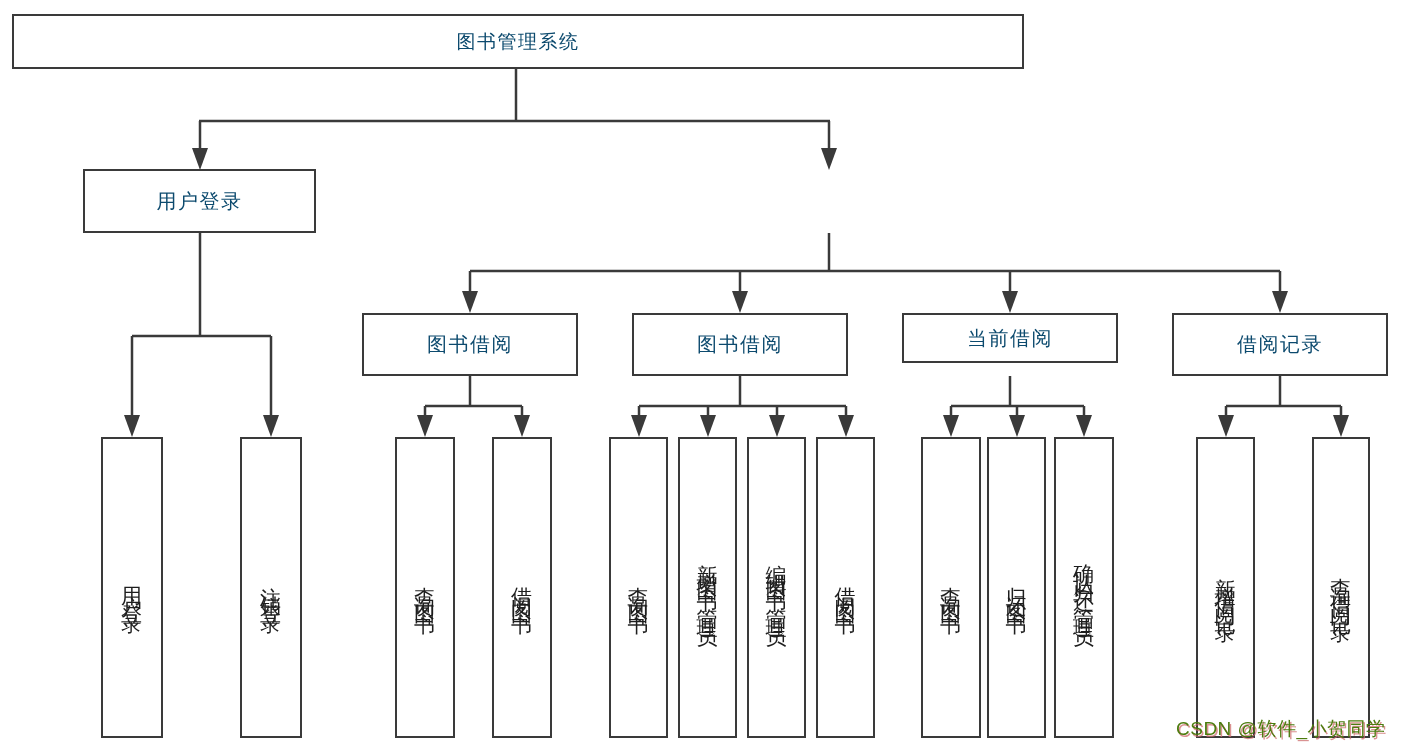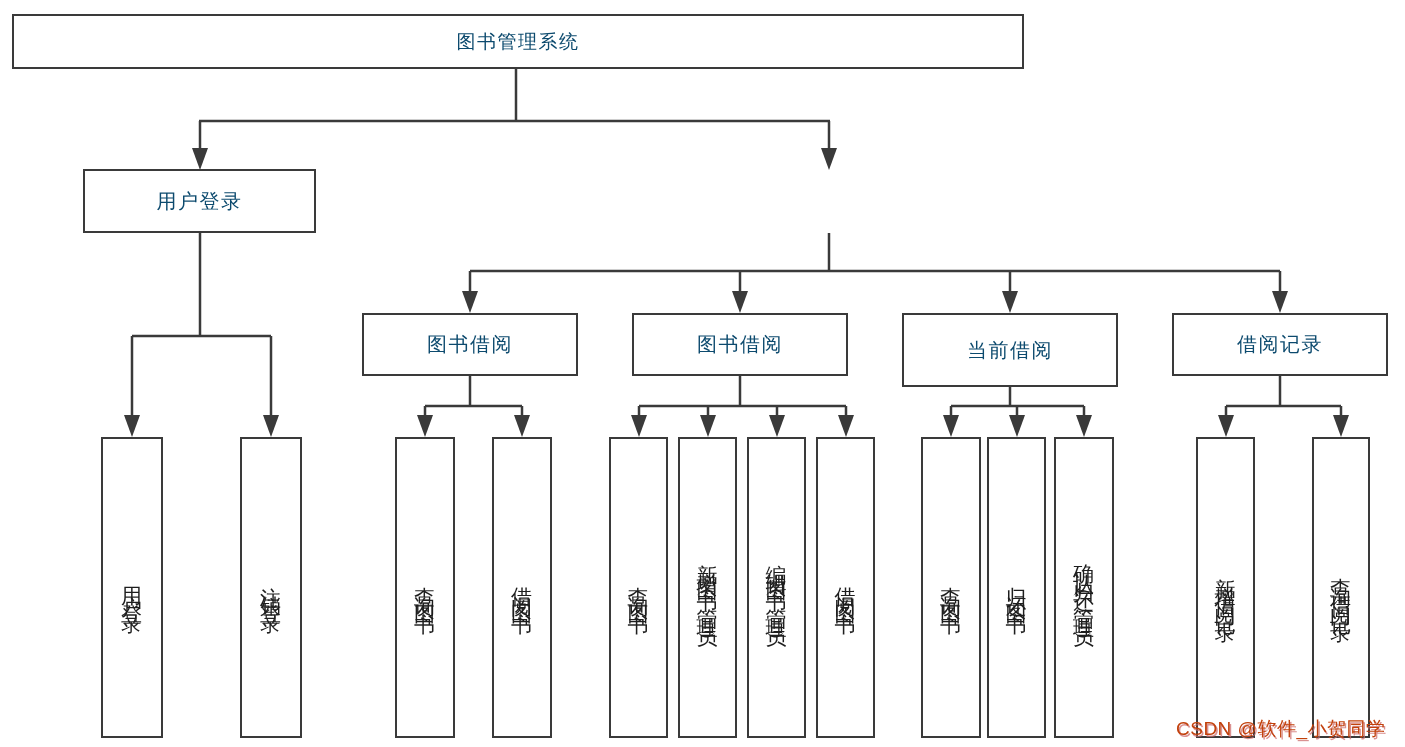--- a/index.html
+++ b/index.html
@@ -52,21 +52,21 @@
     color: #1e1e1e;
     white-space: nowrap;
   }
   .watermark {
     position: absolute;
     left: 1176px;
     top: 716px;
     z-index: 3;
     font-size: 19px;
     letter-spacing: 0.5px;
-    color: #c2410c;
+    color: #4d7c0f;
     text-shadow: 1.5px 1.5px 0 rgba(205, 110, 110, 0.75);
     white-space: nowrap;
   }
 </style>
 </head>
 <body>
 
 <div class="canvas">
 
   <svg class="connectors" viewBox="0 0 1405 747" xmlns="http://www.w3.org/2000/svg">
@@ -142,21 +142,21 @@
   <div class="box" style="left:83px; top:169px; width:233px; height:64px;">
     <span class="h-label">用户登录</span>
   </div>
 
   <div class="box" style="left:362px; top:313px; width:216px; height:63px;">
     <span class="h-label">图书借阅</span>
   </div>
   <div class="box" style="left:632px; top:313px; width:216px; height:63px;">
     <span class="h-label">图书借阅</span>
   </div>
-  <div class="box" style="left:902px; top:313px; width:216px; height:74px;">
+  <div class="box" style="left:902px; top:313px; width:216px; height:50px;">
     <span class="h-label">当前借阅</span>
   </div>
   <div class="box" style="left:1172px; top:313px; width:216px; height:63px;">
     <span class="h-label">借阅记录</span>
   </div>
 
   <div class="box leaf" style="left:101px; top:437px; width:62px; height:301px;">
     <span class="v-label">用户登录</span>
   </div>
   <div class="box leaf" style="left:240px; top:437px; width:62px; height:301px;">

